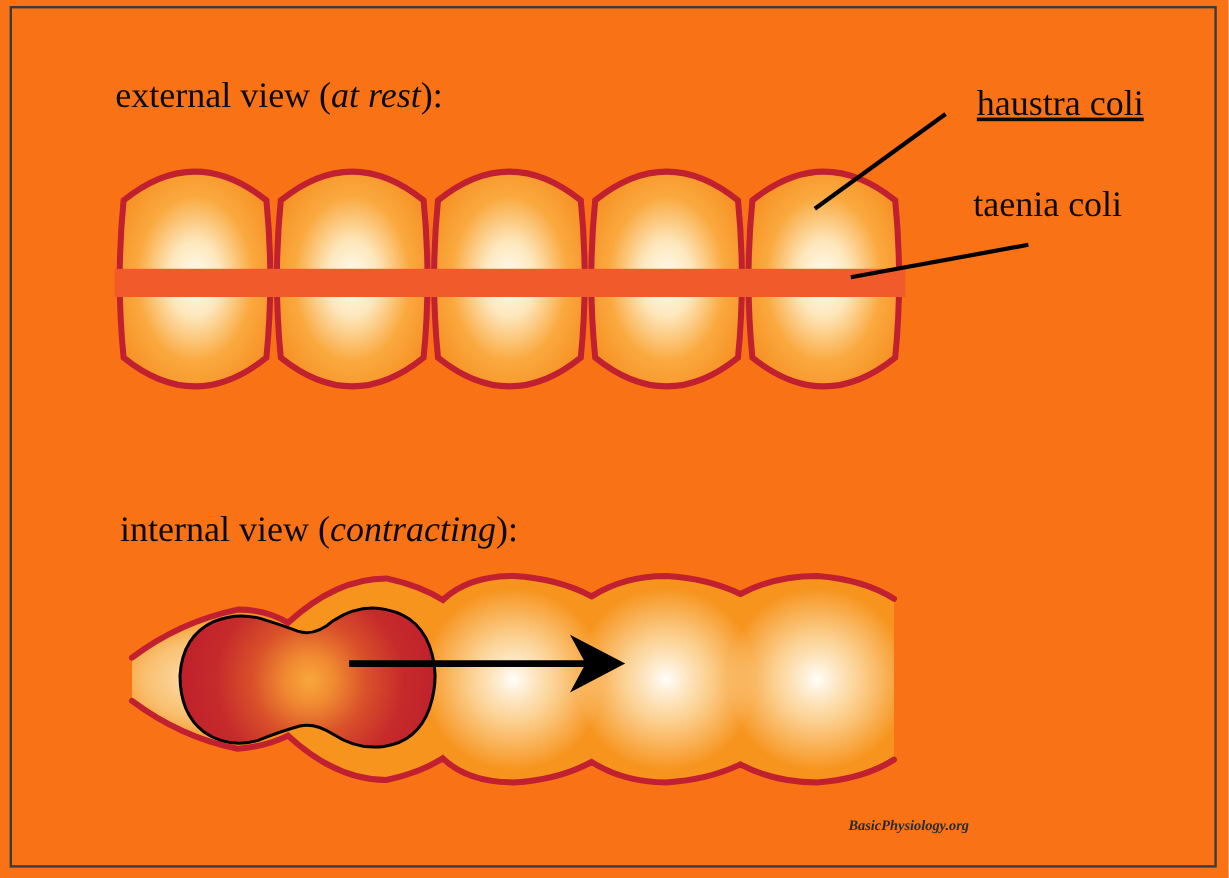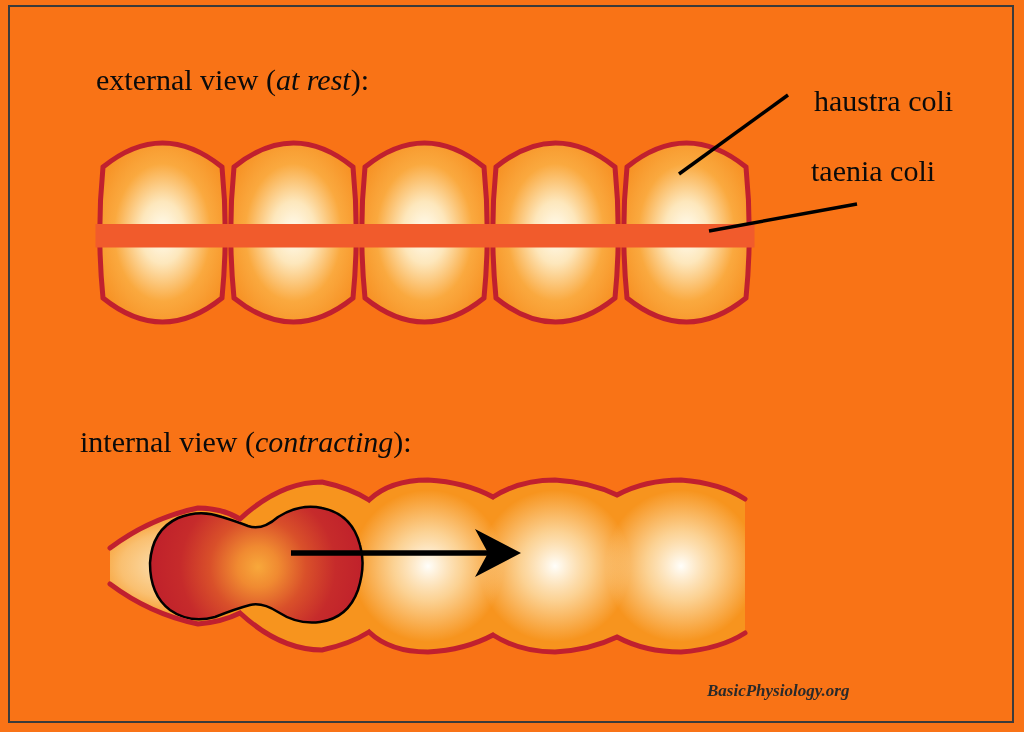--- a/index.html
+++ b/index.html
@@ -28,29 +28,29 @@
     font-family: "Liberation Serif", serif;
     font-size: 30px;
     line-height: 1.1;
     white-space: nowrap;
   }
   .label .em { font-style: italic; }
   .watermark {
     position: absolute;
     left: 707px; top: 681px;
     font-family: "Liberation Serif", serif;
-    font-size: 17px;
+    font-size: 12px;
     font-style: italic;
     font-weight: 700;
     color: #2a2a2a;
     white-space: nowrap;
   }
   .title-external { left: 96px; top: 63px; }
-  .title-internal { left: 80px; top: 425px; }
-  .label-haustra  { left: 814px; top: 84px; }
+  .title-internal { left: 100px; top: 425px; }
+  .label-haustra  { left: 814px; top: 70px; text-decoration: underline; }
   .label-taenia   { left: 811px; top: 154px; }
 </style>
 </head>
 <body>
 
 <div class="canvas">
 
   <svg class="diagram-svg" width="1024" height="732" viewBox="0 0 1024 732">
     <defs>
       <radialGradient id="segGrad" cx="50%" cy="50%" r="62%">

